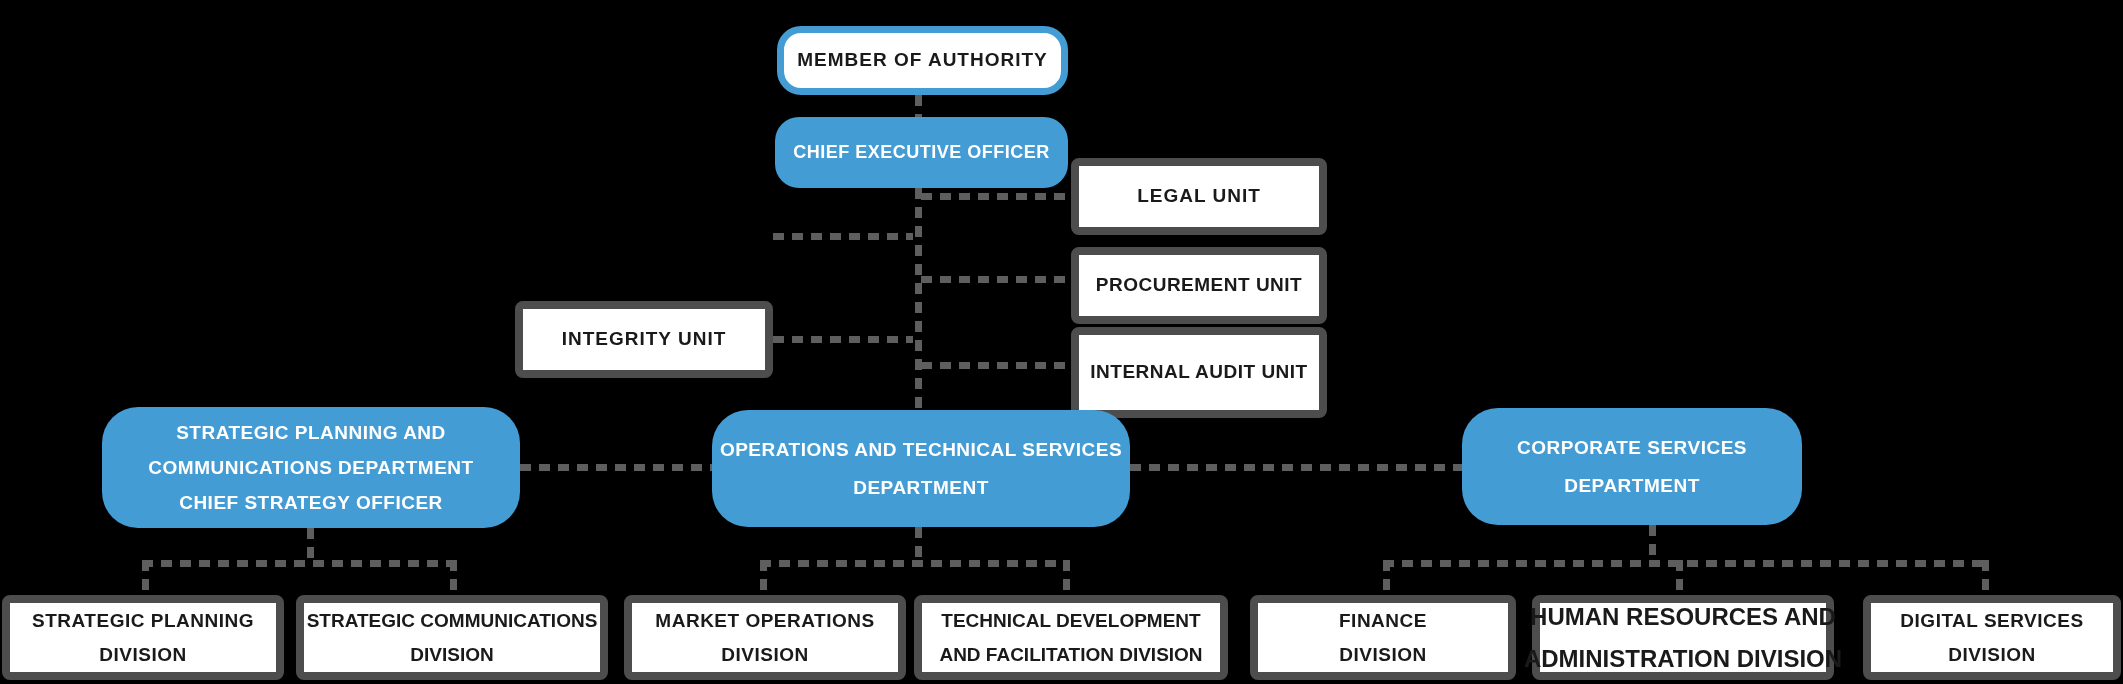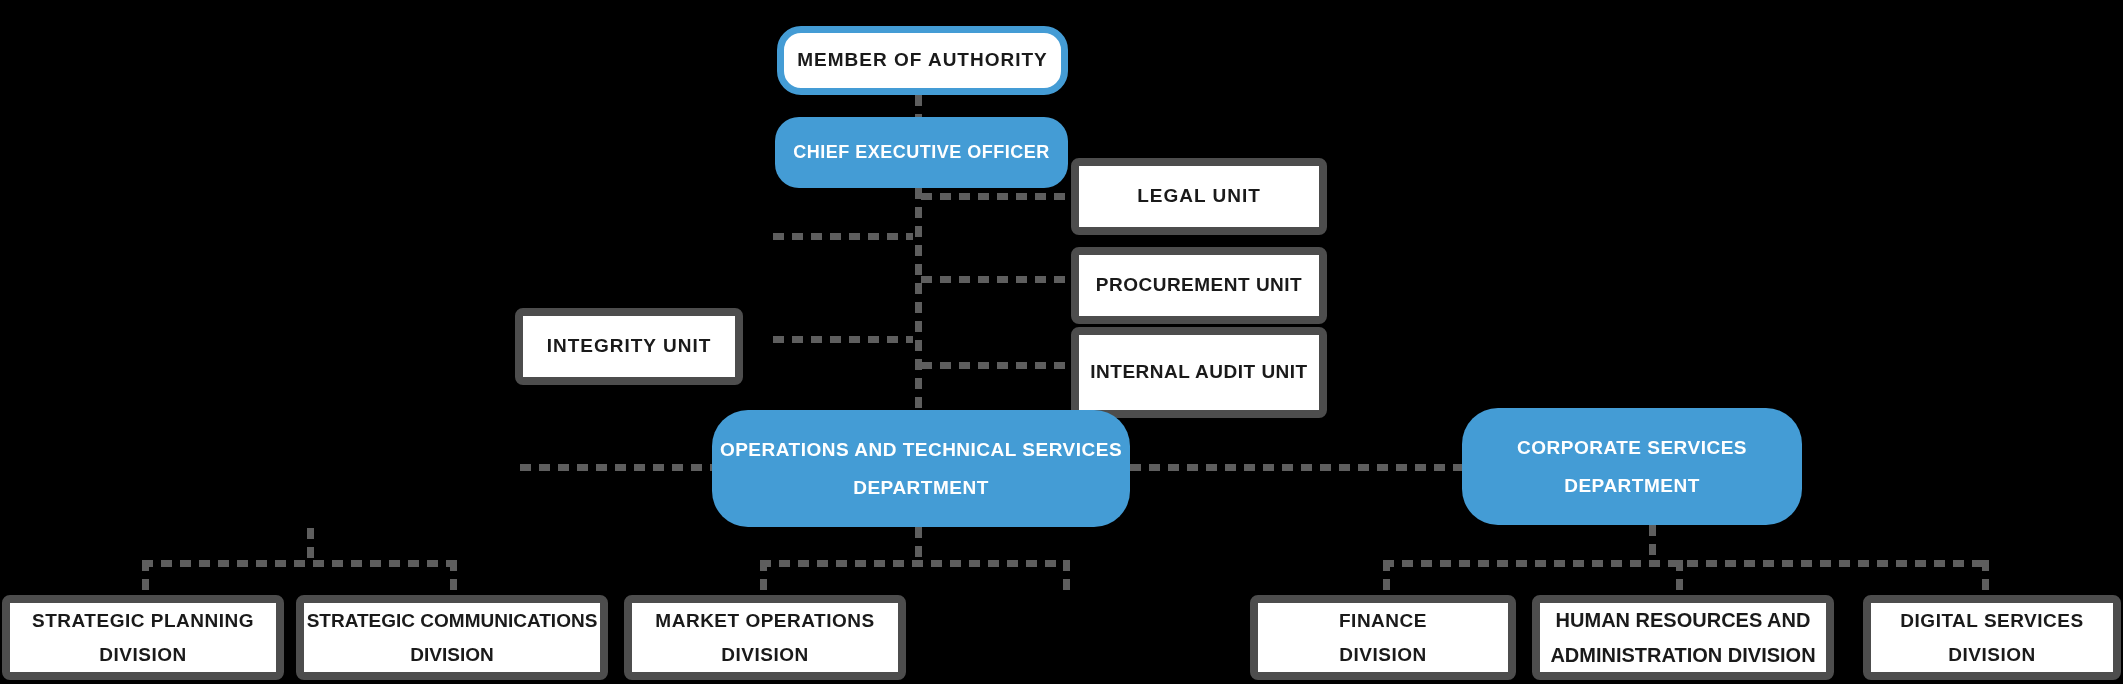--- a/index.html
+++ b/index.html
@@ -92,34 +92,39 @@
   <div class="conn v" style="left:1982px; top:560px; height:35px;"></div>
 
   <div class="node white blue-border" style="left:777px; top:7px; width:291px; height:69px;margin-top:19px;">
     <span class="lbl">MEMBER OF AUTHORITY</span>
   </div>
 
   <div class="node blue small" style="left:775px; top:117px; width:293px; height:71px;">
     <span class="lbl" style="font-size:18px; letter-spacing:0.5px;">CHIEF EXECUTIVE OFFICER</span>
   </div>
 
-  <div class="node white" style="left:515px; top:308px; width:228px; height:77px;">
+  <div class="node white" style="left:515px; top:301px; width:258px; height:77px;">
     <span class="lbl">INTEGRITY UNIT</span>
   </div>
 
   <div class="node white" style="left:1071px; top:158px; width:256px; height:77px;">
     <span class="lbl">LEGAL UNIT</span>
   </div>
   <div class="node white" style="left:1071px; top:241px; width:256px; height:77px;margin-top:6px;">
     <span class="lbl" style="letter-spacing:0.5px;">PROCUREMENT UNIT</span>
   </div>
   <div class="node white" style="left:1071px; top:327px; width:256px; height:91px;">
     <span class="lbl" style="letter-spacing:0.5px;">INTERNAL AUDIT UNIT</span>
   </div>
 
+  <div class="node blue dept" style="left:102px; top:407px; width:418px; height:121px;">
+    <span class="lbl" style="font-size:19px; letter-spacing:0.5px; line-height:1.85;">STRATEGIC PLANNING AND
+COMMUNICATIONS DEPARTMENT
+CHIEF STRATEGY OFFICER</span>
+  </div>
   <div class="node blue dept" style="left:712px; top:410px; width:418px; height:117px;">
     <span class="lbl" style="font-size:19px; letter-spacing:0.5px; line-height:2;">OPERATIONS AND TECHNICAL SERVICES
 DEPARTMENT</span>
   </div>
   <div class="node blue dept" style="left:1462px; top:408px; width:340px; height:117px;justify-content:center;">
     <span class="lbl" style="font-size:19px; letter-spacing:0.5px; line-height:2;">CORPORATE SERVICES
 DEPARTMENT</span>
   </div>
 
   <div class="node white" style="left:2px; top:595px; width:282px; height:85px;">
@@ -127,26 +132,30 @@
 DIVISION</span>
   </div>
   <div class="node white" style="left:296px; top:595px; width:312px; height:85px;">
     <span class="lbl" style="font-size:19px; letter-spacing:0px; line-height:1.75;">STRATEGIC COMMUNICATIONS
 DIVISION</span>
   </div>
   <div class="node white" style="left:624px; top:595px; width:282px; height:85px;">
     <span class="lbl" style="font-size:19px; letter-spacing:0.5px; line-height:1.75;">MARKET OPERATIONS
 DIVISION</span>
   </div>
+  <div class="node white" style="left:914px; top:595px; width:314px; height:85px;">
+    <span class="lbl" style="font-size:19px; letter-spacing:0px; line-height:1.75;">TECHNICAL DEVELOPMENT
+AND FACILITATION DIVISION</span>
+  </div>
   <div class="node white" style="left:1250px; top:595px; width:266px; height:85px;">
     <span class="lbl" style="font-size:19px; letter-spacing:0.5px; line-height:1.75;">FINANCE
 DIVISION</span>
   </div>
   <div class="node white" style="left:1532px; top:595px; width:302px; height:85px;">
-    <span class="lbl" style="font-size:20px; letter-spacing:0px; line-height:1.75;">HUMAN RESOURCES AND
+    <span class="lbl" style="font-size:24px; letter-spacing:0px; line-height:1.75;">HUMAN RESOURCES AND
 ADMINISTRATION DIVISION</span>
   </div>
   <div class="node white" style="left:1863px; top:595px; width:258px; height:85px;">
     <span class="lbl" style="font-size:19px; letter-spacing:0.5px; line-height:1.75;">DIGITAL SERVICES
 DIVISION</span>
   </div>
 
 </div>
 
 </body></html>

